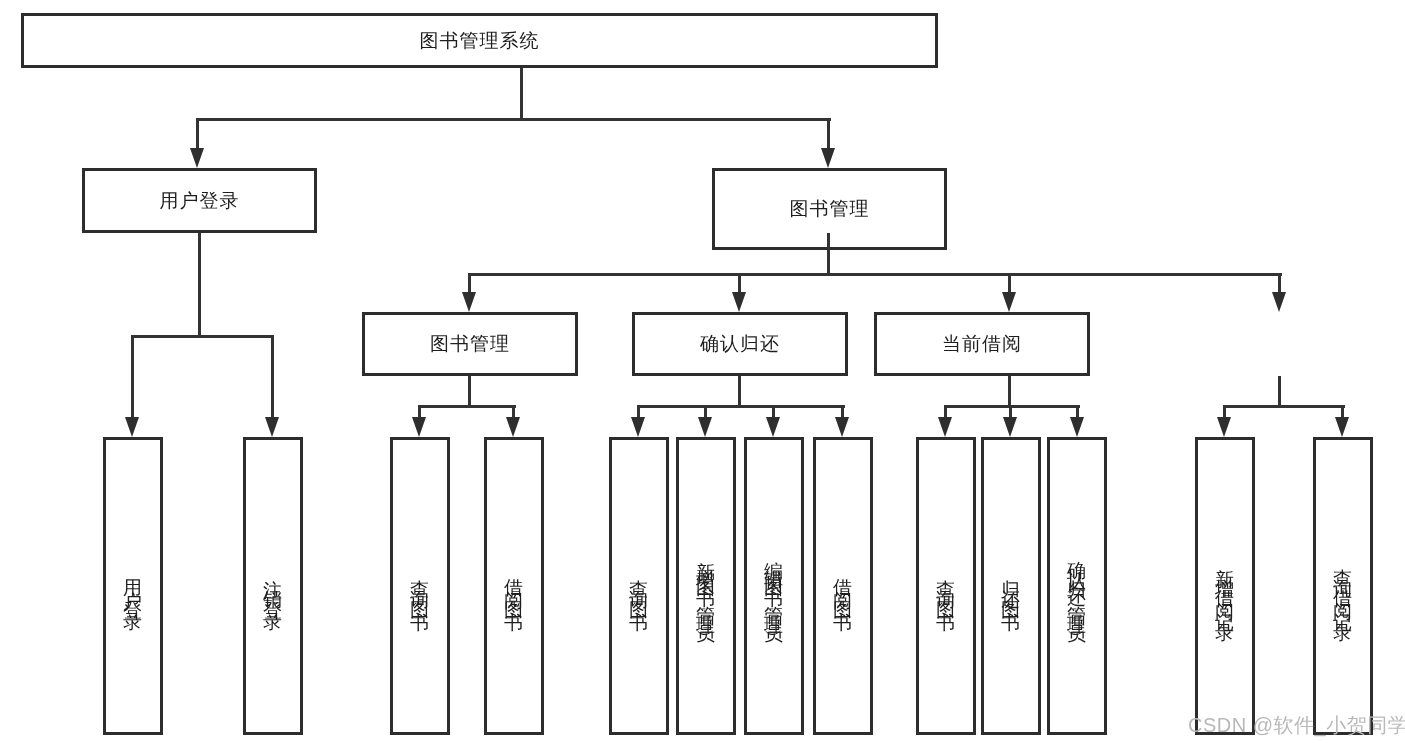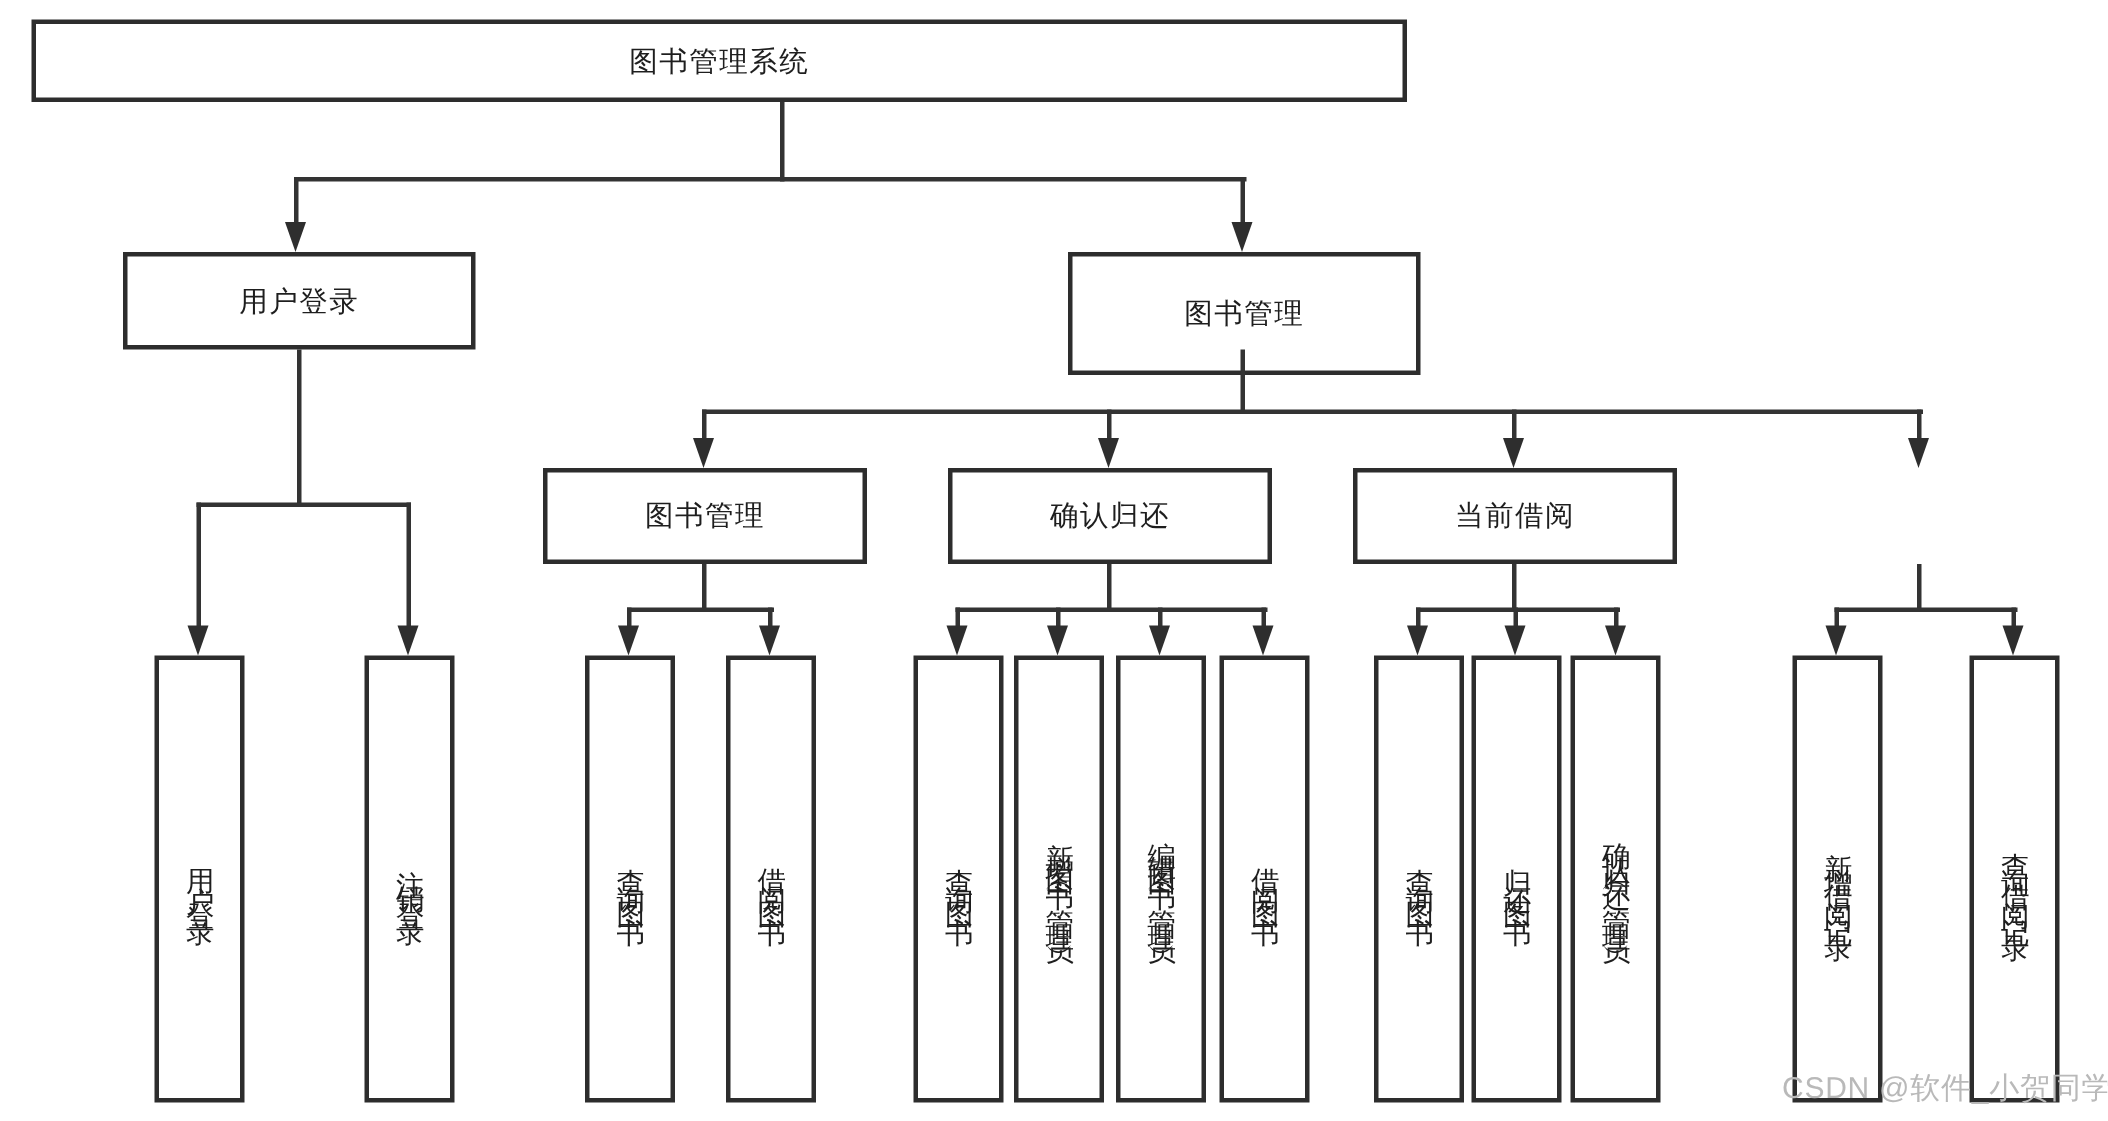--- a/index.html
+++ b/index.html
@@ -48,21 +48,21 @@
   </div>
 
   <div class="box" style="left:362px;top:312px;width:216px;height:64px;">
     <span>图书管理</span>
   </div>
 
   <div class="box" style="left:632px;top:312px;width:216px;height:64px;">
     <span>确认归还</span>
   </div>
 
-  <div class="box" style="left:902px;top:312px;width:216px;height:64px;">
+  <div class="box" style="left:874px;top:312px;width:216px;height:64px;">
     <span>当前借阅</span>
   </div>
 
 
   <div class="box vbox" style="left:103px;">
     <span class="vtext">用户登录</span>
   </div>
   <div class="box vbox" style="left:243px;">
     <span class="vtext">注销登录</span>
   </div>

